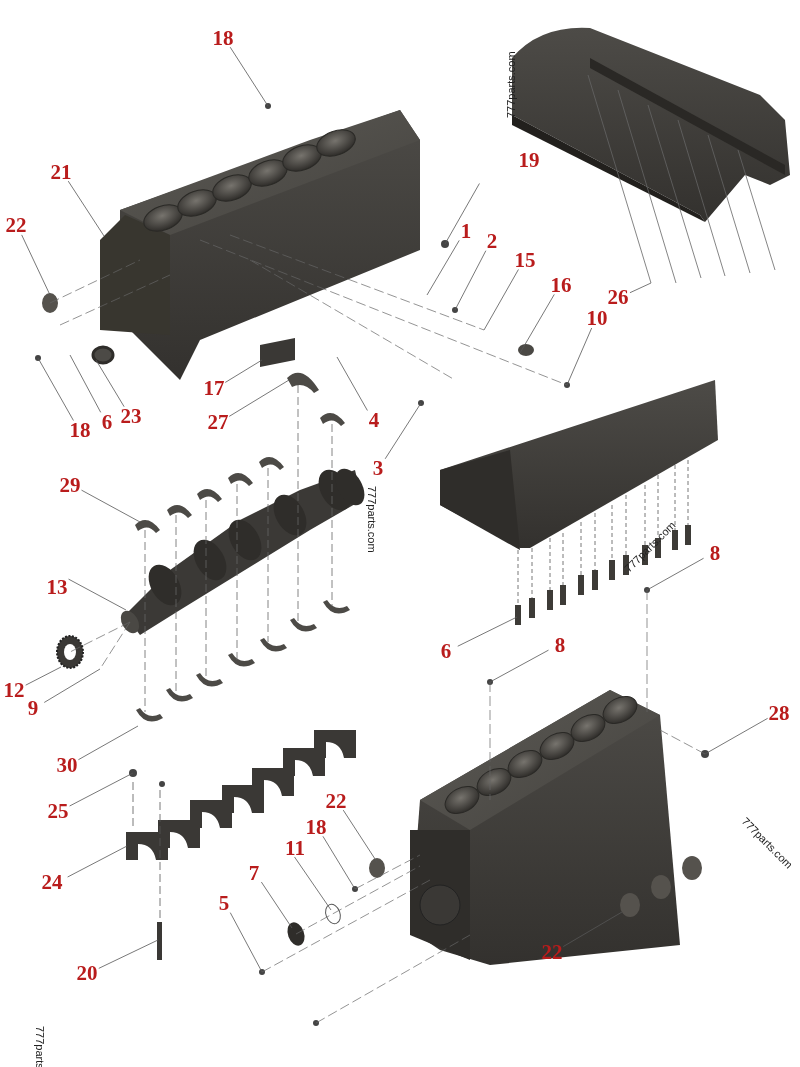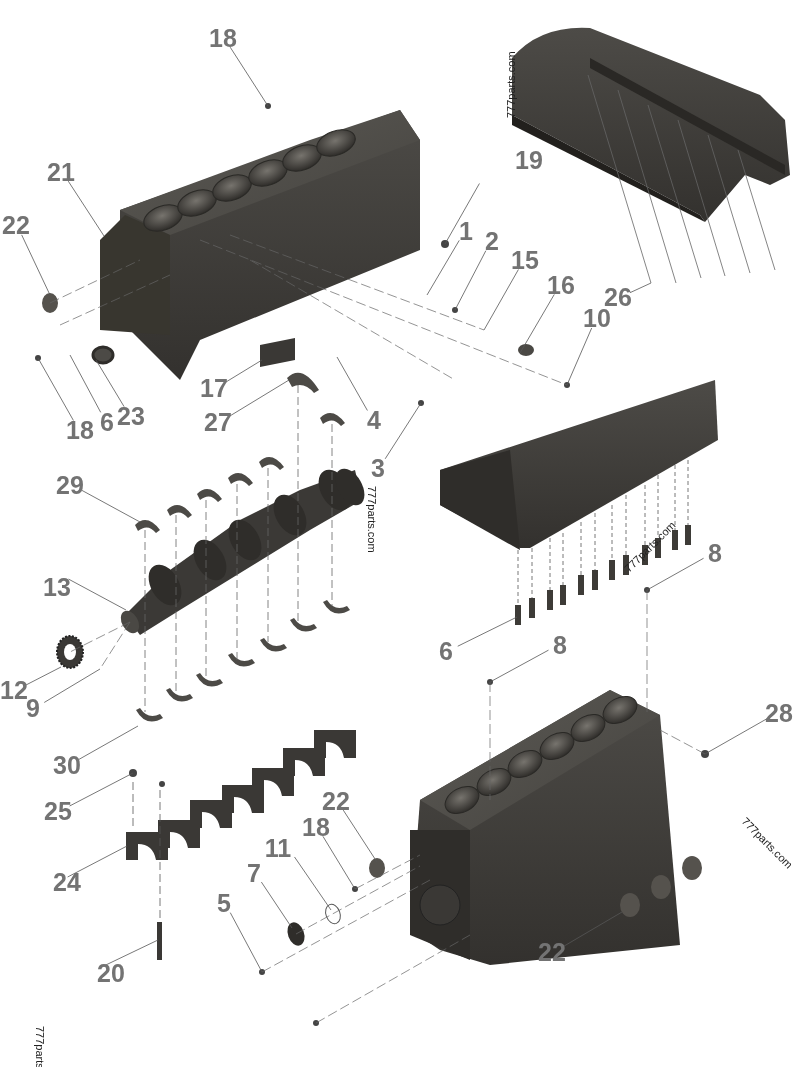--- a/index.html
+++ b/index.html
@@ -1,18 +1,18 @@
 <!DOCTYPE html>
 <html><head>
 <meta charset="utf-8">
 <style>
   html, body { margin:0; padding:0; background:#ffffff; }
   body { width:800px; height:1067px; position:relative; overflow:hidden; font-family:"Liberation Sans", sans-serif; }
   #diagram { position:absolute; left:0; top:0; width:800px; height:1067px; }
-  .callout { position:absolute; font-family:Liberation Sans, sans-serif; font-weight:bold; font-size:25px; color:#737373; line-height:1; transform:translate(-50%,-50%); white-space:nowrap; cursor:pointer; }
+  .callout { position:absolute; font-family:Liberation Serif, serif; font-weight:bold; font-size:21px; color:#b91c1c; line-height:1; transform:translate(-50%,-50%); white-space:nowrap; cursor:pointer; }
   .watermark { position:absolute; font-family:"Liberation Sans", sans-serif; font-size:11px; color:#222; white-space:nowrap; transform-origin:0 0; }
 </style>
 </head>
 <body>
 
 <svg id="diagram" viewBox="0 0 800 1067" xmlns="http://www.w3.org/2000/svg">
   <defs>
     <linearGradient id="gTop" x1="0" y1="0" x2="1" y2="1">
       <stop offset="0" stop-color="#5c5a55"></stop>
         <stop offset="1" stop-color="#45433f"></stop>
@@ -271,26 +271,26 @@
     <div class="callout" style="left: 14px; top: 690px;">12</div>
     <div class="callout" style="left: 33px; top: 708px;">9</div>
     <div class="callout" style="left: 446px; top: 651px;">6</div>
     <div class="callout" style="left: 715px; top: 553px;">8</div>
     <div class="callout" style="left: 560px; top: 645px;">8</div>
     <div class="callout" style="left: 67px; top: 765px;">30</div>
     <div class="callout" style="left: 779px; top: 713px;">28</div>
     <div class="callout" style="left: 58px; top: 811px;">25</div>
     <div class="callout" style="left: 336px; top: 801px;">22</div>
     <div class="callout" style="left: 316px; top: 827px;">18</div>
-    <div class="callout" style="left: 278px; top: 848px;">11</div>
-    <div class="callout" style="left: 67px; top: 882px;">24</div>
+    <div class="callout" style="left: 295px; top: 848px;">11</div>
+    <div class="callout" style="left: 52px; top: 882px;">24</div>
     <div class="callout" style="left: 254px; top: 873px;">7</div>
     <div class="callout" style="left: 224px; top: 903px;">5</div>
     <div class="callout" style="left: 552px; top: 952px;">22</div>
-    <div class="callout" style="left: 87px; top: 973px; margin-left: 24px;">20</div>
+    <div class="callout" style="left: 87px; top: 973px;">20</div>
   </div>
 <div id="watermark-layer">
     <div class="watermark" style="left: 505px; top: 118px; transform: rotate(-90deg);">777parts.com</div>
     <div class="watermark" style="left: 378px; top: 486px; transform: rotate(90deg);">777parts.com</div>
     <div class="watermark" style="left: 622px; top: 566px; transform: rotate(-45deg);">777parts.com</div>
     <div class="watermark" style="left: 748px; top: 815px; transform: rotate(45deg);">777parts.com</div>
     <div class="watermark" style="left: 46px; top: 1026px; transform: rotate(90deg);">777parts.com</div>
   </div>
 
 </body></html>

